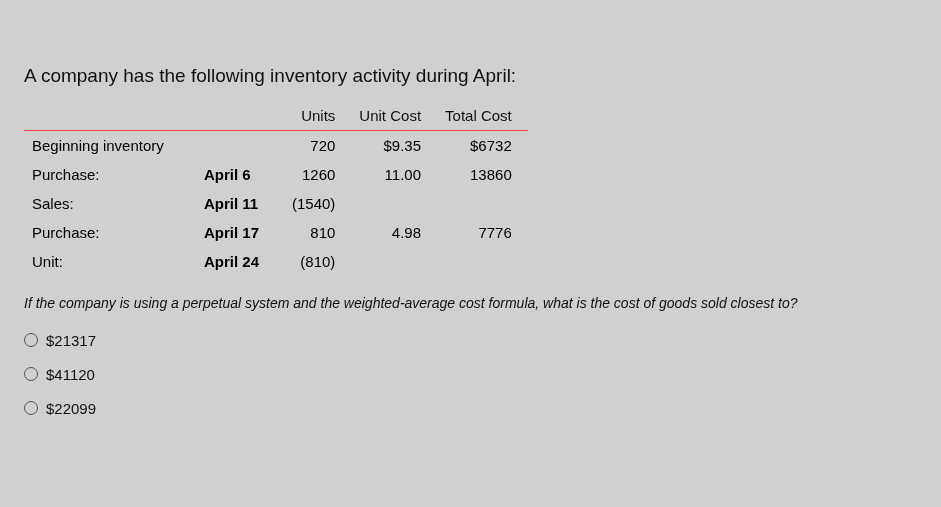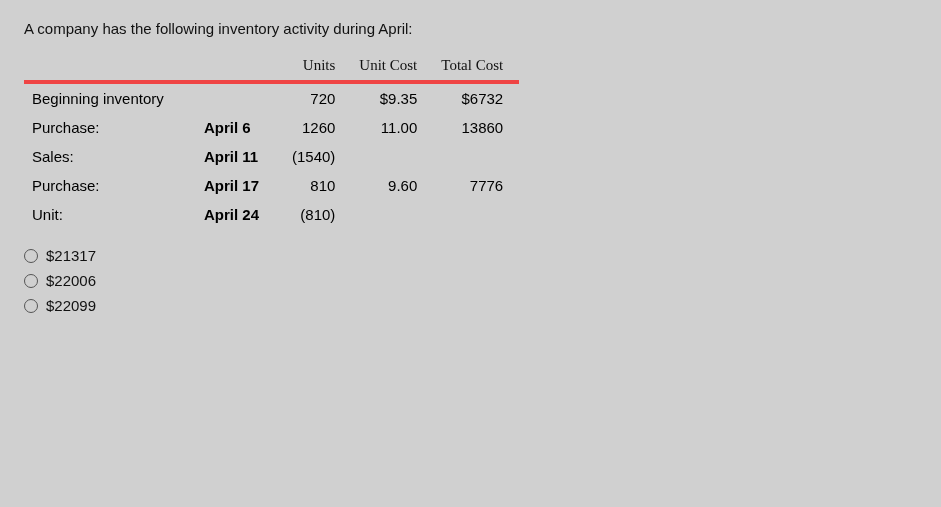--- a/index.html
+++ b/index.html
@@ -19,40 +19,40 @@
       justify-content: flex-start;
       padding: 20px 24px;
     }
 
     .main-content {
       width: 100%;
       max-width: 900px;
     }
 
     .intro-text {
-      font-size: 15px;
+      font-size: 19px;
       color: #111;
       margin-bottom: 16px;
+      margin-top: 45px;
     }
 
     .inventory-table {
       border-collapse: collapse;
       width: auto;
       min-width: 440px;
       margin-bottom: 18px;
     }
 
     .inventory-table th {
       font-weight: normal;
       font-size: 15px;
       color: #111;
       text-align: right;
       padding: 4px 16px 4px 8px;
-      border-bottom: 4px solid #ef4444;
-      font-family: Liberation Serif, serif;
+      border-bottom: 1px solid #ef4444;
     }
 
     .inventory-table th.label-col {
       text-align: left;
       min-width: 180px;
     }
 
     .inventory-table td {
       font-size: 15px;
       color: #000000;
@@ -78,21 +78,21 @@
       margin-bottom: 18px;
       max-width: 860px;
       line-height: 1.4;
       font-style: italic;
     }
 
     .options-list {
       list-style: none;
       display: flex;
       flex-direction: column;
-      gap: 8px;
+      gap: 17px;
     }
 
     .option-item {
       display: flex;
       align-items: center;
       gap: 8px;
       font-size: 15px;
       color: #111;
     }
 
@@ -149,42 +149,43 @@
         <td class="date-col">April 11</td>
         <td>(1540)</td>
         <td></td>
         <td></td>
       </tr>
 
       <tr>
         <td class="label-col">Purchase:</td>
         <td class="date-col">April 17</td>
         <td>810</td>
-        <td>9.60</td>
+        <td>4.98</td>
         <td>7776</td>
       </tr>
 
       <tr>
         <td class="label-col">Unit:</td>
         <td class="date-col">April 24</td>
         <td>(810)</td>
         <td></td>
         <td></td>
       </tr>
     </tbody>
   </table>
 
+  <p class="question-text">If the company is using a perpetual system and the weighted-average cost formula, what is the cost of goods sold closest to?</p>
 
   <ul class="options-list">
     <li class="option-item">
       <span class="radio-circle"></span>
       <span>$21317</span>
     </li>
     <li class="option-item">
       <span class="radio-circle"></span>
-      <span>$22006</span>
+      <span>$41120</span>
     </li>
     <li class="option-item">
       <span class="radio-circle"></span>
       <span>$22099</span>
     </li>
   </ul>
 </div>
 
 </body></html>

